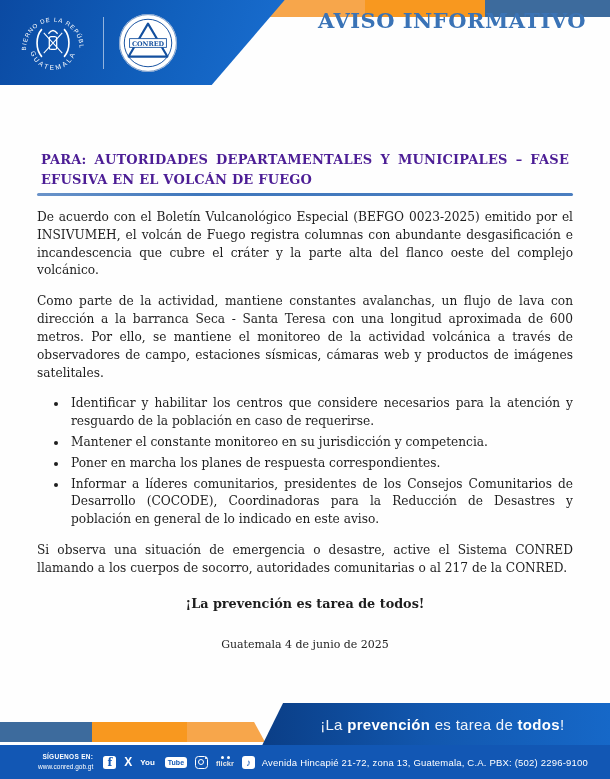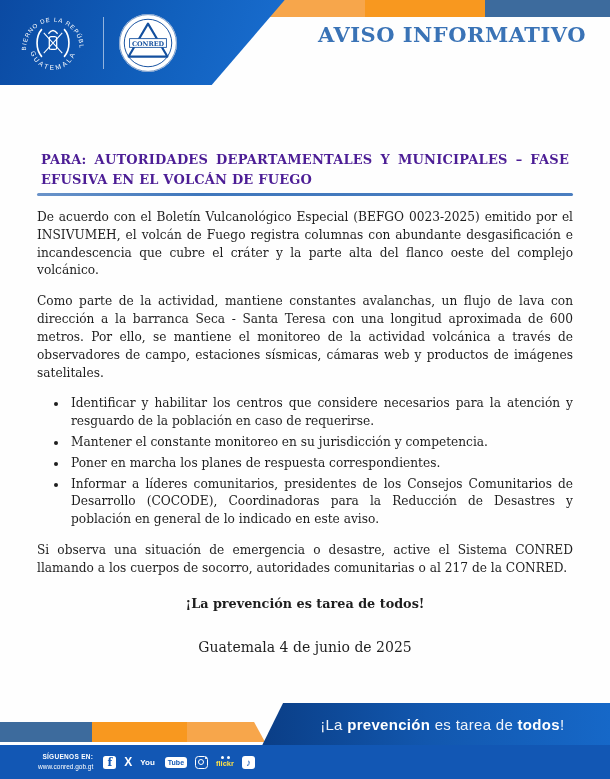--- a/index.html
+++ b/index.html
@@ -11,36 +11,36 @@
   .stripe-o-light{width:120px;height:100%;background:#f7a64b;}
   .stripe-o-dark{width:120px;height:100%;background:#f8981f;}
   .stripe-steel{width:125px;height:100%;background:#3d6b9d;}
 
   .hdr-banner{position:absolute;left:0;top:0;width:292px;height:85px;
       background:linear-gradient(110deg,#0b4aa2 0%,#1160bd 55%,#1a6fd2 100%);
       clip-path:polygon(0 0,97.5% 0,72.5% 100%,0 100%);
       display:flex;align-items:center;gap:13px;padding-left:16px;box-sizing:border-box;}
   .logo-divider{width:1px;height:52px;background:rgba(255,255,255,.55);}
 
-  .doc-title{position:absolute;top:20px;right:24px;text-align:right;
+  .doc-title{position:absolute;top:6px;right:24px;text-align:right;
       font-weight:bold;font-size:21px;line-height:1.42;color:#3a73b6;letter-spacing:.5px;}
 
   
   .content{position:absolute;left:37px;top:146px;width:536px;color:#1e1e1e;
       font-size:12.2px;line-height:1.46;text-align:justify;}
   .heading{margin:4px;font-size:13px;font-weight:bold;color:#4c1d95;line-height:1.5;
       text-align:justify;letter-spacing:.2px;}
   .rule{height:3px;background:linear-gradient(90deg,#6a93c9,#3f77bc 30%,#4a7ec0);
       margin:4px 0 13px;border-radius:2px;}
   .content p{margin:0 0 13px;}
   .content ul{margin:2px 0 13px;padding-left:31px;}
   .content li{margin-bottom:3px;padding-left:3px;}
   .closing{margin-bottom:17px !important;}
   .doc-slogan{text-align:center;font-weight:bold;font-size:12.8px;margin:0 0 24px !important;}
-  .dateline{text-align:center;font-size:14px;margin:0 !important;}
+  .dateline{text-align:center;font-size:11px;margin:0 !important;}
 
   
   .footer{position:absolute;left:0;bottom:0;width:610px;height:79px;font-family:"Liberation Sans",sans-serif;}
   .f-stripes{position:absolute;left:0;top:22px;height:20px;display:flex;}
   .f-steel{width:92px;height:100%;background:#3d6b9d;}
   .f-orange{width:95px;height:100%;background:#f8981f;}
   .f-orange-light{width:78px;height:100%;background:#f7a64b;
       clip-path:polygon(0 0,86% 0,100% 100%,0 100%);}
   .f-banner{position:absolute;left:0;top:3px;width:610px;height:42px;
       background:linear-gradient(90deg,#0a3d85 42%,#1257ae 70%,#1668c8 100%);
@@ -63,21 +63,21 @@
       font-family:"DejaVu Serif",serif;font-weight:bold;font-size:11px;line-height:13px;}
   .ic-x{color:#fff;font-weight:900;font-size:12px;}
   .ic-yt{gap:10px;color:#fff;font-weight:bold;font-size:8px;}
   .yt-box{background:#fff;color:#1257b4;border-radius:3px;font-size:7px;font-weight:bold;
       padding:1px 3px;line-height:9px;}
   .ic-ig{width:11px;height:11px;border:1.6px solid #fff;border-radius:3.5px;position:relative;}
   .ic-ig::after{content:"";position:absolute;left:2.2px;top:2.2px;width:4px;height:4px;
       border:1.4px solid #fff;border-radius:50%;}
   .ic-ig::before{content:"";position:absolute;right:.5px;top:.5px;width:1.6px;height:1.6px;
       background:#fff;border-radius:50%;}
-  .ic-flickr{flex-direction:column;color:#fde047;line-height:1;}
+  .ic-flickr{flex-direction:column;color:#e5e5e5;line-height:1;}
   .flickr-dots{display:flex;gap:3px;margin-bottom:1px;}
   .flickr-dots i{width:3px;height:3px;border-radius:50%;background:#fff;}
   .flickr-word{font-size:7.5px;font-weight:bold;}
   .ic-tt{width:13px;height:13px;background:#fff;border-radius:3px;color:#1257b4;
       font-weight:bold;font-size:10px;line-height:13px;}
 </style>
 </head>
 <body>
 
 <div class="page">
@@ -168,16 +168,17 @@
         <span class="ic ic-ig"></span>
         <span class="ic ic-flickr">
             <span class="flickr-dots">
               <i></i>
               <i></i>
             </span>
             <span class="flickr-word">flickr</span>
           </span>
         <span class="ic ic-tt">♪</span>
       </div>
+      <div class="addr">Avenida Hincapié 21-72, zona 13, Guatemala, C.A. PBX: (502) 2296-9100</div>
     </div>
   </div>
 
 </div>
 
 </body></html>

